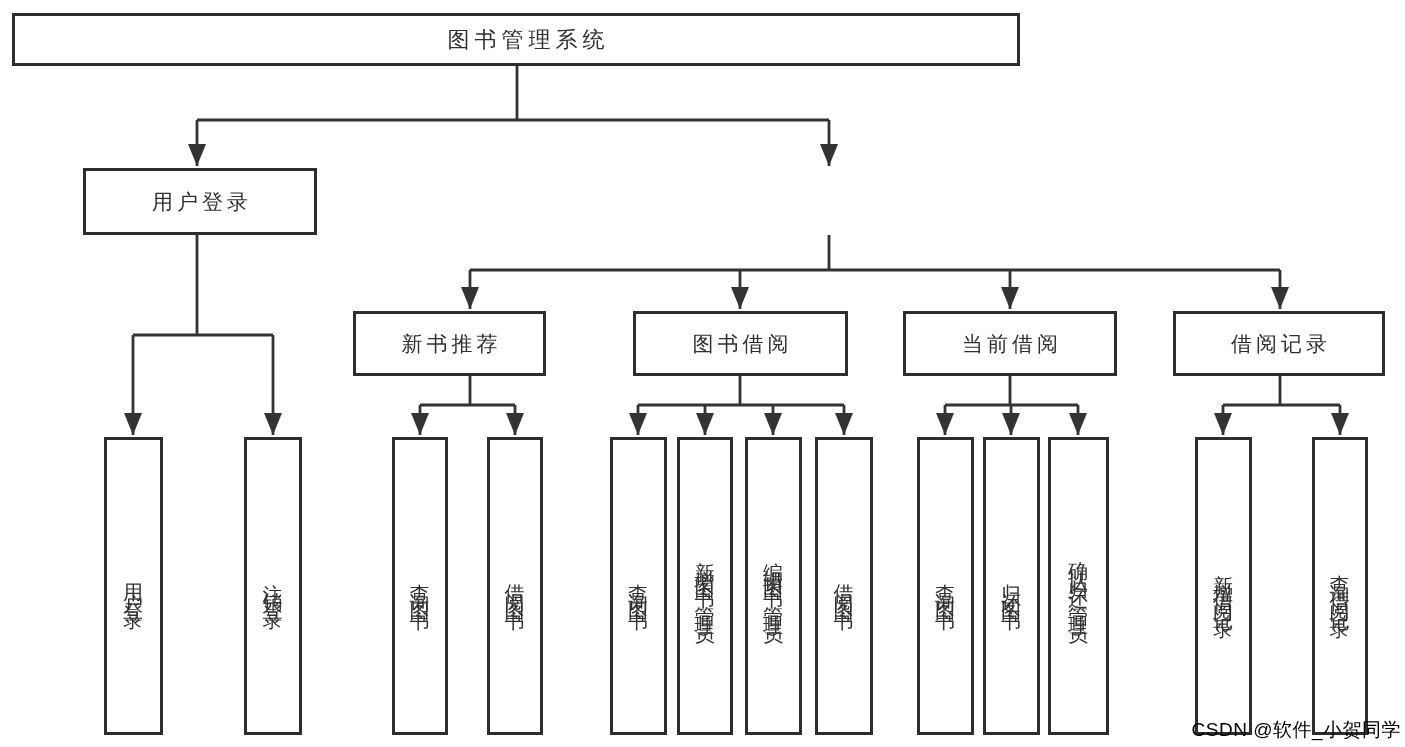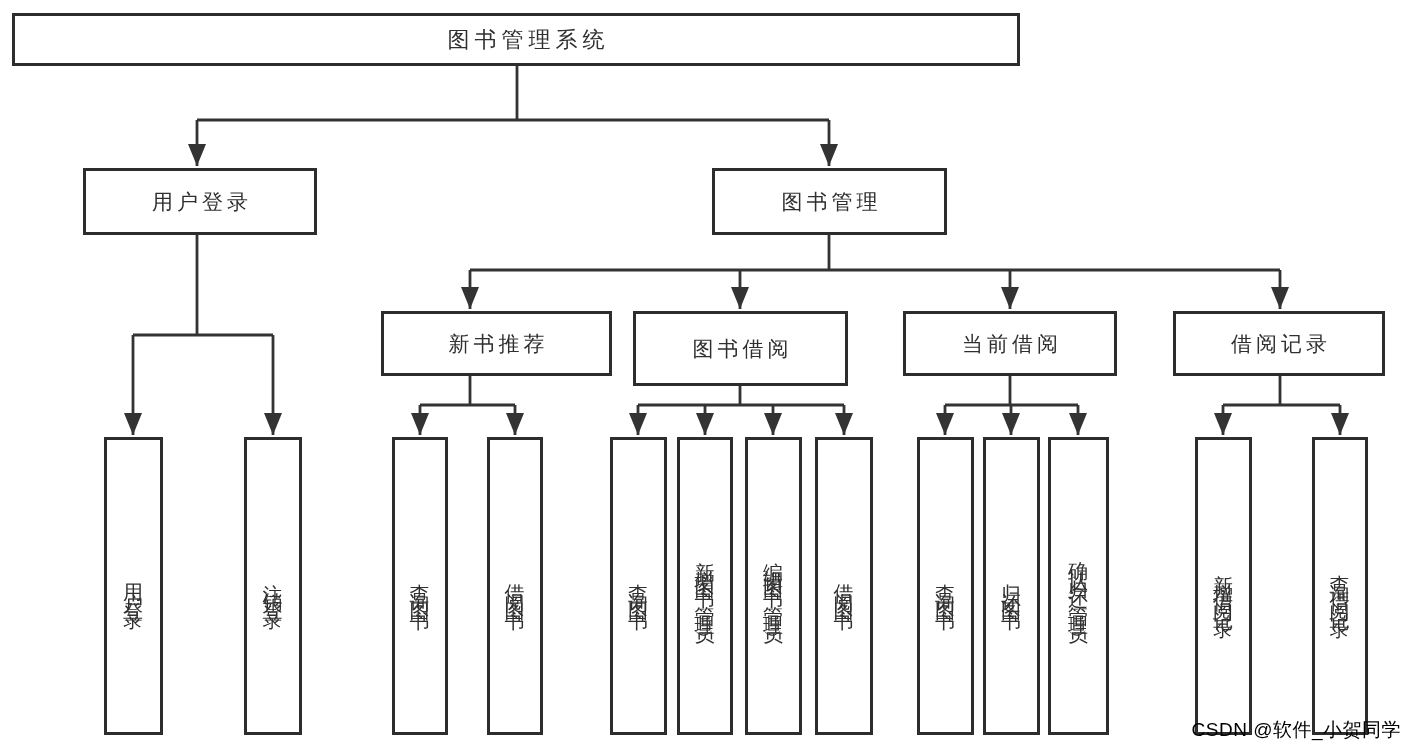--- a/index.html
+++ b/index.html
@@ -96,28 +96,25 @@
     <path class="arrowline" marker-end="url(#arw)" d="M1340 405 V435"></path>
   </svg>
 
   <div class="node hnode root-node" style="left:12px; top:13px; width:1008px; height:53px;padding-left:20px;">
     <span>图书管理系统</span>
   </div>
 
   <div class="node hnode l2-node" style="left:83px; top:168px; width:234px; height:67px;">
     <span>用户登录</span>
   </div>
-  <div class="node hnode l2-node" style="left:712px; top:168px; width:235px; height:67px;">
-    <span>图书管理</span>
-  </div>
 
-  <div class="node hnode l3-node" style="left:381px; top:311px; width:231px; height:65px;text-align:center;">
+  <div class="node hnode l3-node" style="left:353px; top:311px; width:193px; height:65px;text-align:center;">
     <span>新书推荐</span>
   </div>
-  <div class="node hnode l3-node" style="left:633px; top:311px; width:215px; height:75px;">
+  <div class="node hnode l3-node" style="left:633px; top:311px; width:215px; height:65px;">
     <span>图书借阅</span>
   </div>
   <div class="node hnode l3-node" style="left:903px; top:311px; width:214px; height:65px;align-items:center;">
     <span>当前借阅</span>
   </div>
   <div class="node hnode l3-node" style="left:1173px; top:311px; width:212px; height:65px;align-items:center;">
     <span>借阅记录</span>
   </div>
 
   <div class="node leaf-node" style="left:104px; width:59px;">

